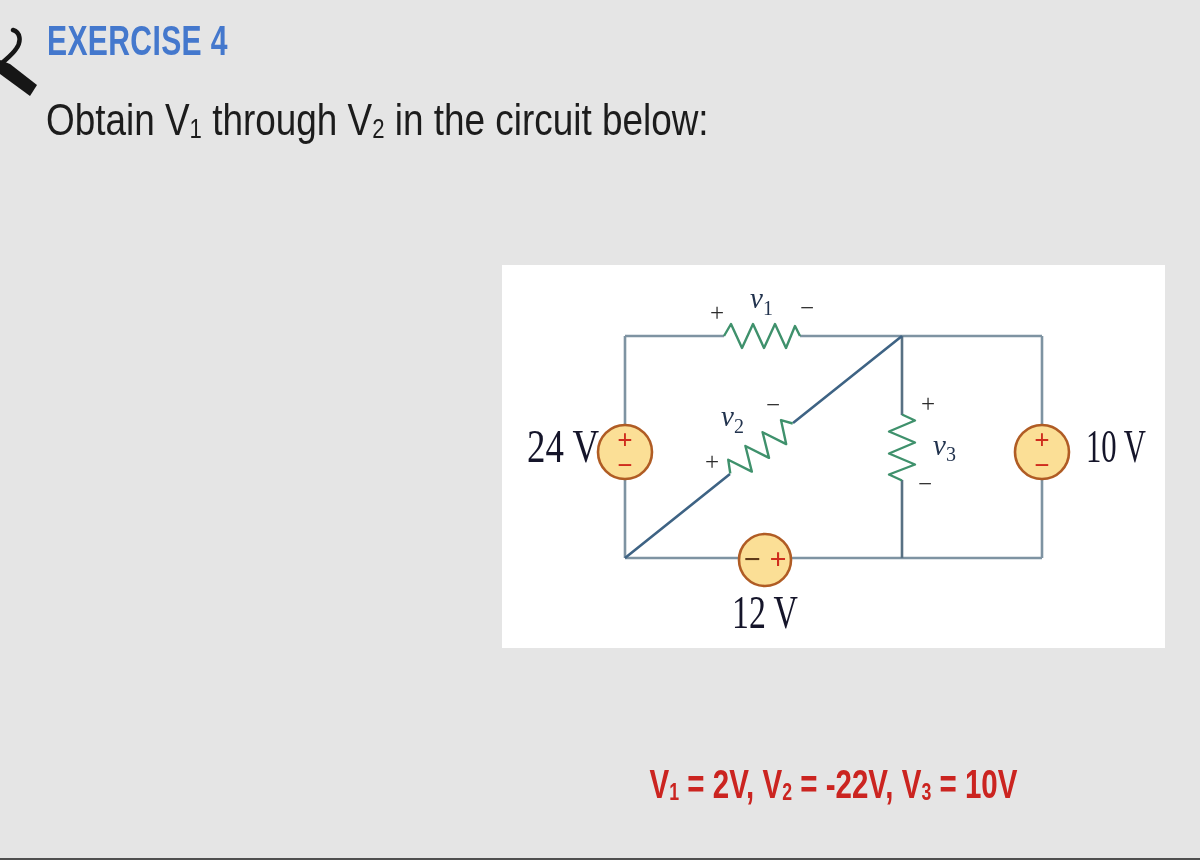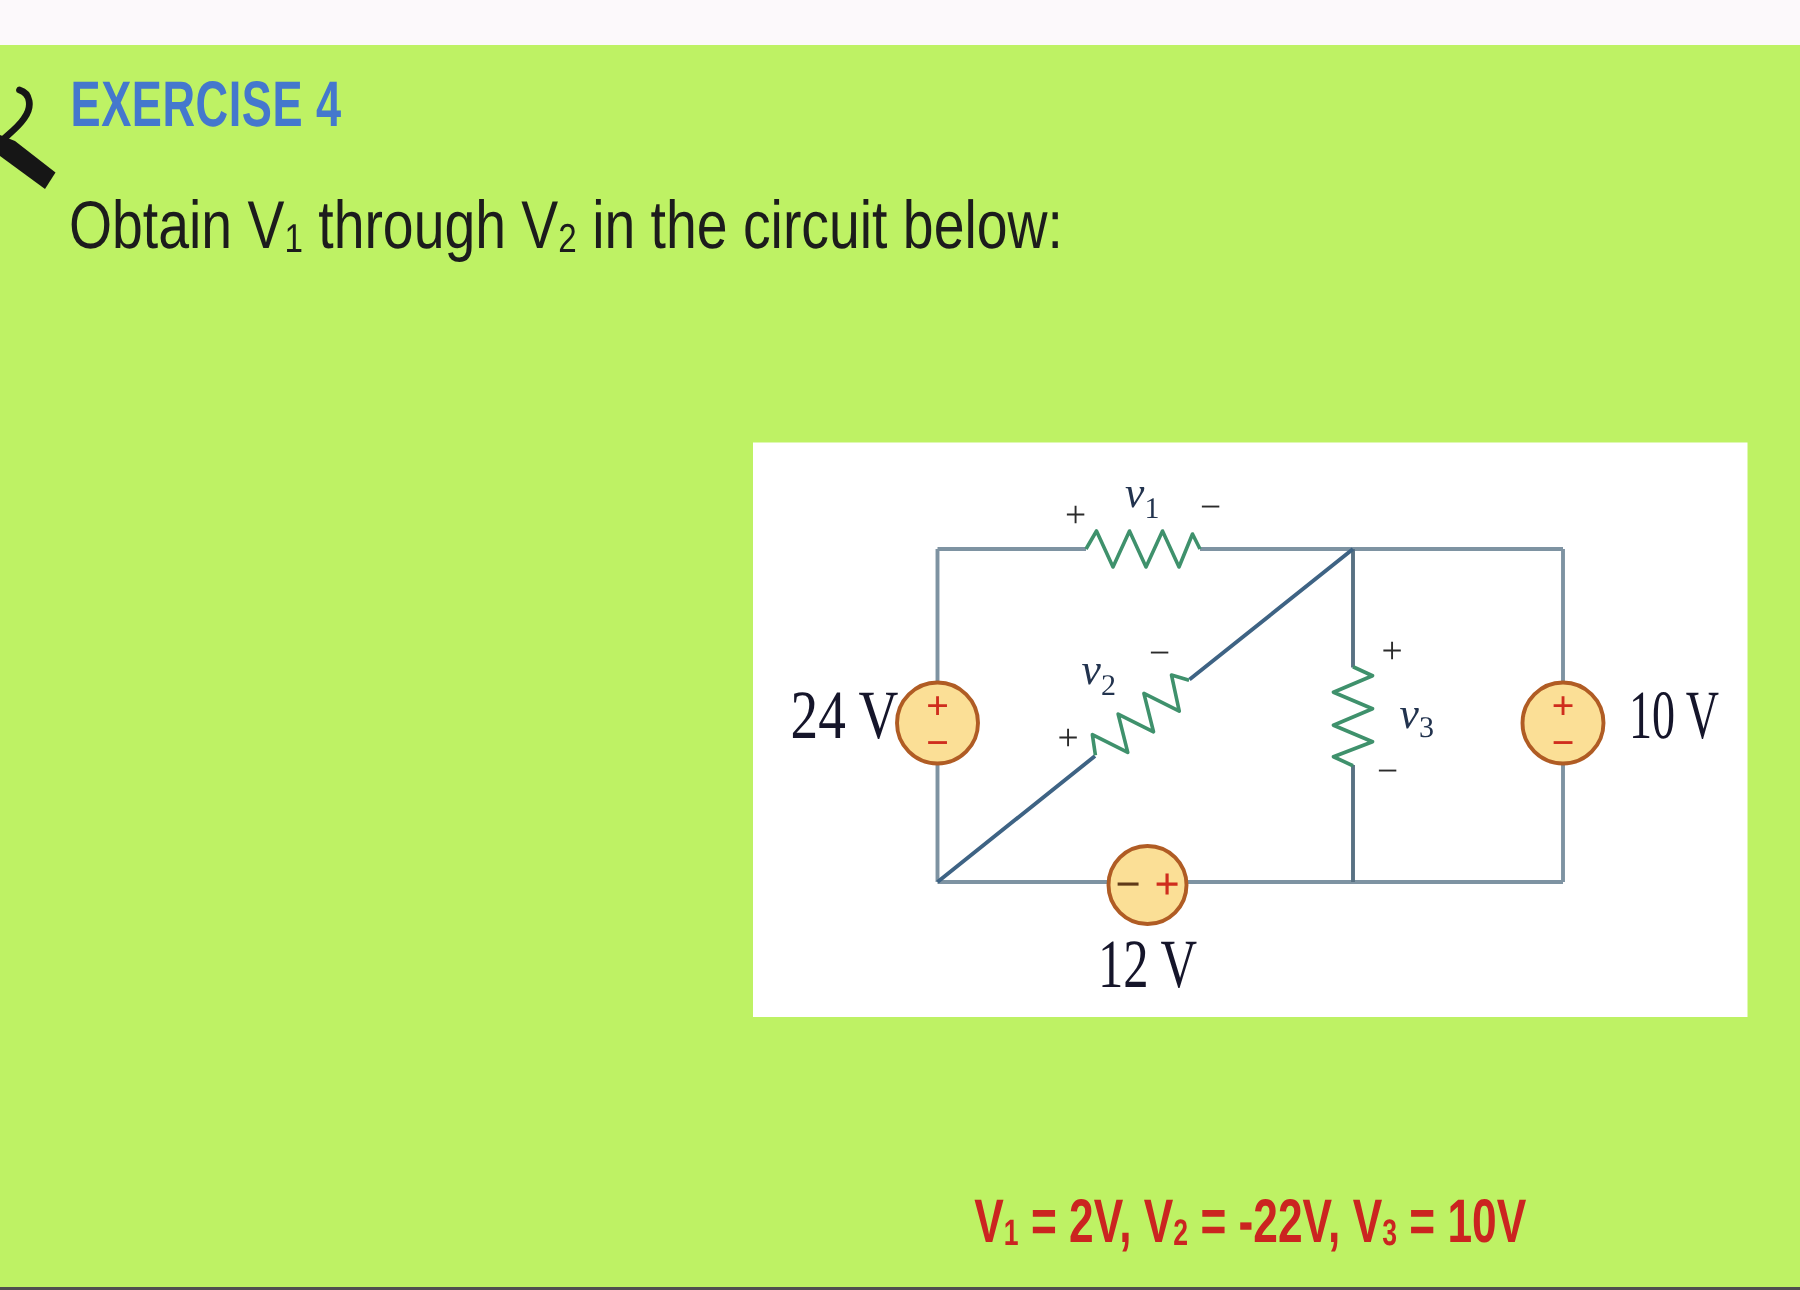--- a/index.html
+++ b/index.html
@@ -1,18 +1,18 @@
 <!DOCTYPE html>
 <html><head>
 <meta charset="utf-8">
 <style>
   html,body{margin:0;padding:0;}
   body{width:1200px;height:860px;overflow:hidden;background:#fcf9fb;
        font-family:"Liberation Sans",sans-serif;position:relative;}
-  .stage{position:absolute;inset:0;background:#bef264;margin-top:30px;}
+  .stage{position:absolute;inset:0;background:#e5e5e5;}
 
   .heading{position:absolute;left:47px;top:19px;font-size:43px;font-weight:700;
            color:#4478cd;line-height:1;white-space:nowrap;
            transform:scaleX(0.70);transform-origin:left top;letter-spacing:0.5px;}
 
   .question{position:absolute;left:46px;top:97px;font-size:45px;color:#1c1c1c;
             line-height:1;white-space:nowrap;transform:scaleX(0.82);
             transform-origin:left top;}
   .question .sub{font-size:0.60em;vertical-align:-0.10em;}
 

